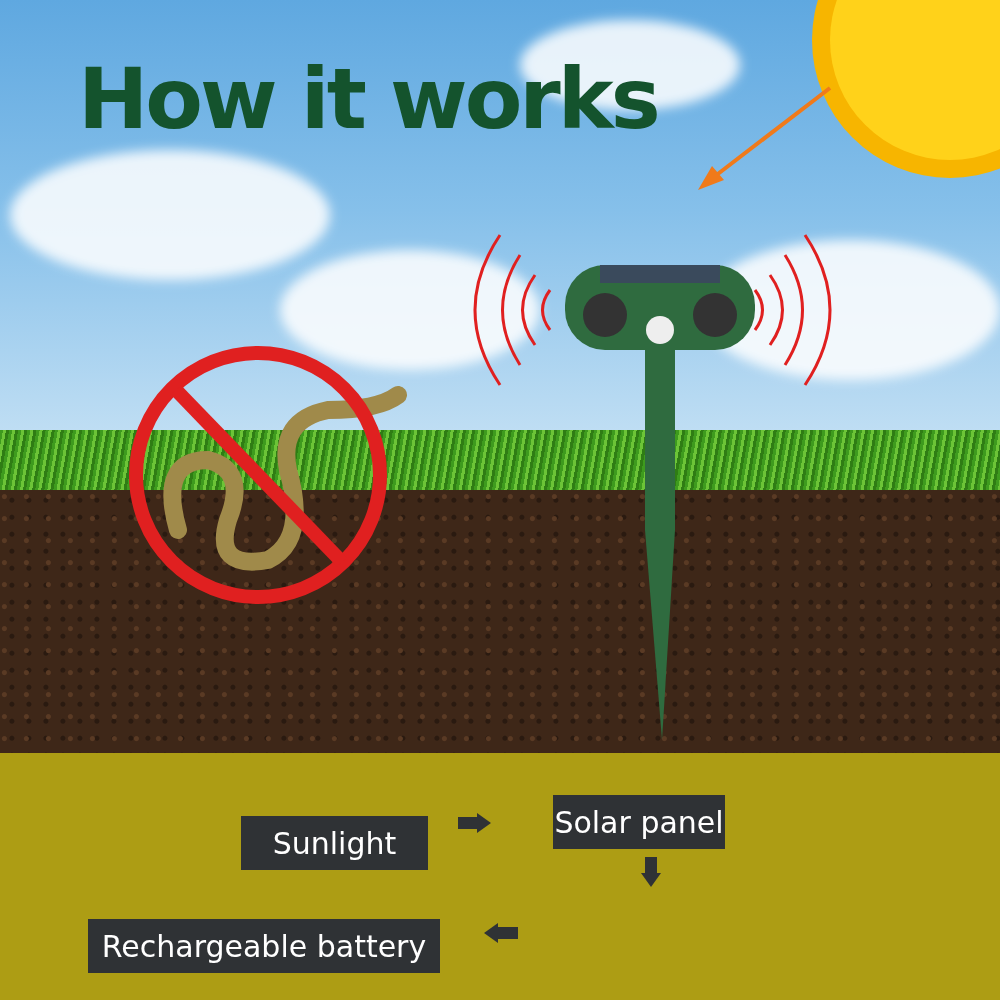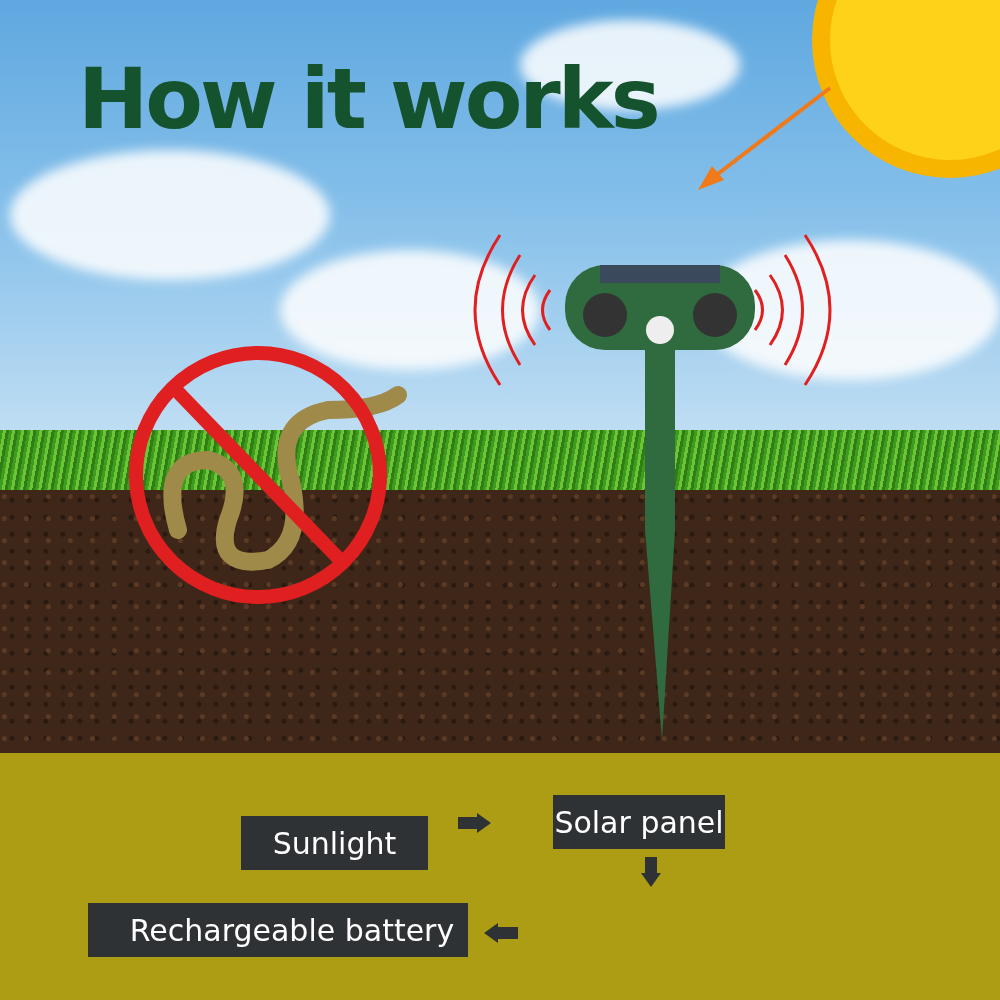--- a/index.html
+++ b/index.html
@@ -75,14 +75,14 @@
   <div class="bar" style="left:458px;top:64px;width:20px;height:12px;"></div>
   <div class="arrow arrow-r" style="left:477px;top:60px;"></div>
 
   <div class="box" style="left:553px;top:42px;width:172px;">Solar panel</div>
   <div class="bar" style="left:645px;top:104px;width:12px;height:16px;"></div>
   <div class="arrow arrow-d" style="left:641px;top:120px;"></div>
 
   <div class="bar" style="left:498px;top:174px;width:20px;height:12px;"></div>
   <div class="arrow arrow-l" style="left:484px;top:170px;"></div>
 
-  <div class="box" style="left:88px;top:150px;width:352px;padding-left:28px;">Rechargeable battery</div>
+  <div class="box" style="left:88px;top:166px;width:352px;">Rechargeable battery</div>
 </div>
 
 </body></html>

